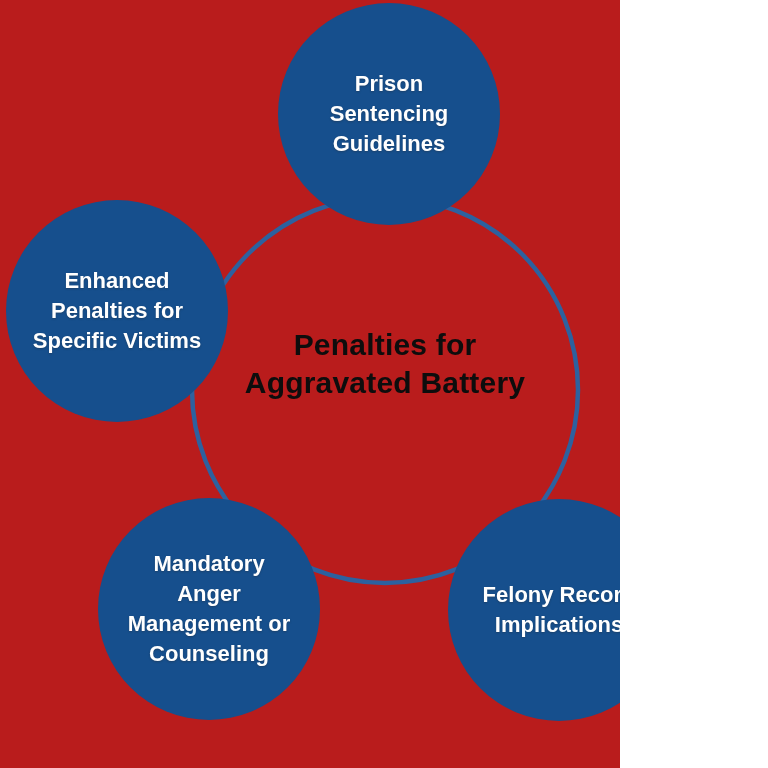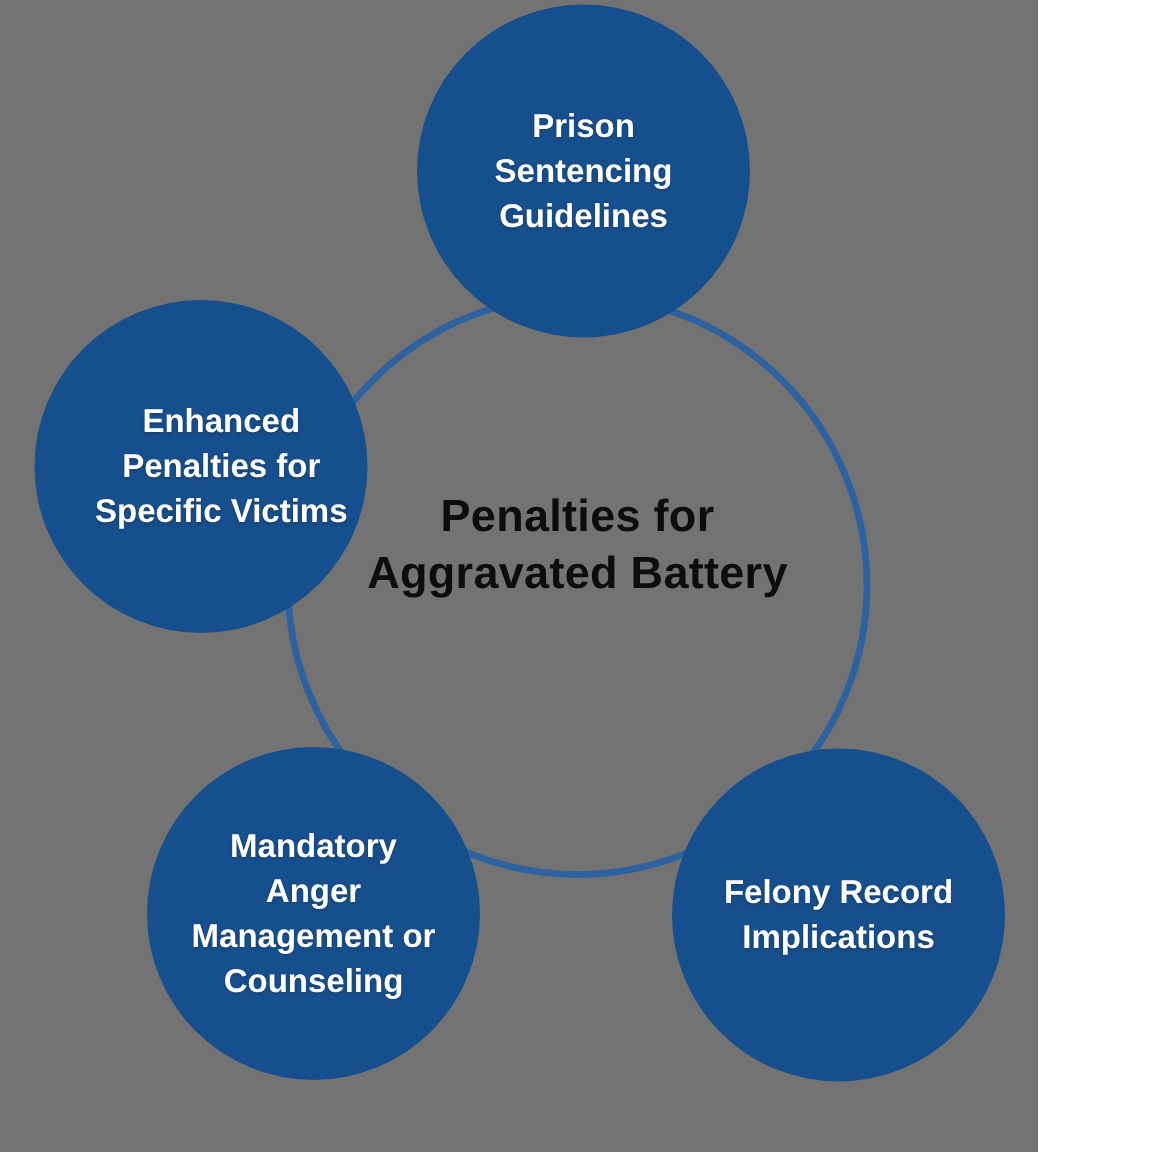--- a/index.html
+++ b/index.html
@@ -1,20 +1,20 @@
 <!DOCTYPE html>
 <html><head>
 <meta charset="utf-8">
 <style>
   html, body { margin: 0; padding: 0; background: #ffffff; }
   .canvas {
     position: relative;
-    width: 692px;
+    width: 620px;
     height: 768px;
-    background: #737373;
+    background: #b91c1c;
     overflow: hidden;
     font-family: "Liberation Sans", sans-serif;
   }
   .ring-svg {
     position: absolute;
     left: 0; top: 0;
     width: 768px; height: 768px;
   }
   .node {
     position: absolute;
@@ -30,21 +30,21 @@
     width: 195px;
     color: #ffffff;
     font-size: 22px;
     font-weight: bold;
     line-height: 30px;
     white-space: pre-line;
     text-shadow: 0 1px 2px rgba(40,40,40,0.35);
   }
   .node-top          { left: 278px; top: 3px; }
   .node-right        { left: 536px; top: 197px; }
-  .node-left         { left: 23px;   top: 200px; justify-content: flex-end; }
+  .node-left         { left: 6px;   top: 200px; }
   .node-bottom-left  { left: 98px;  top: 498px; }
   .node-bottom-right { left: 448px; top: 499px; }
   .center-title {
     position: absolute;
     left: 185px;
     top: 326px;
     width: 400px;
     text-align: center;
     font-size: 30px;
     font-weight: bold;

